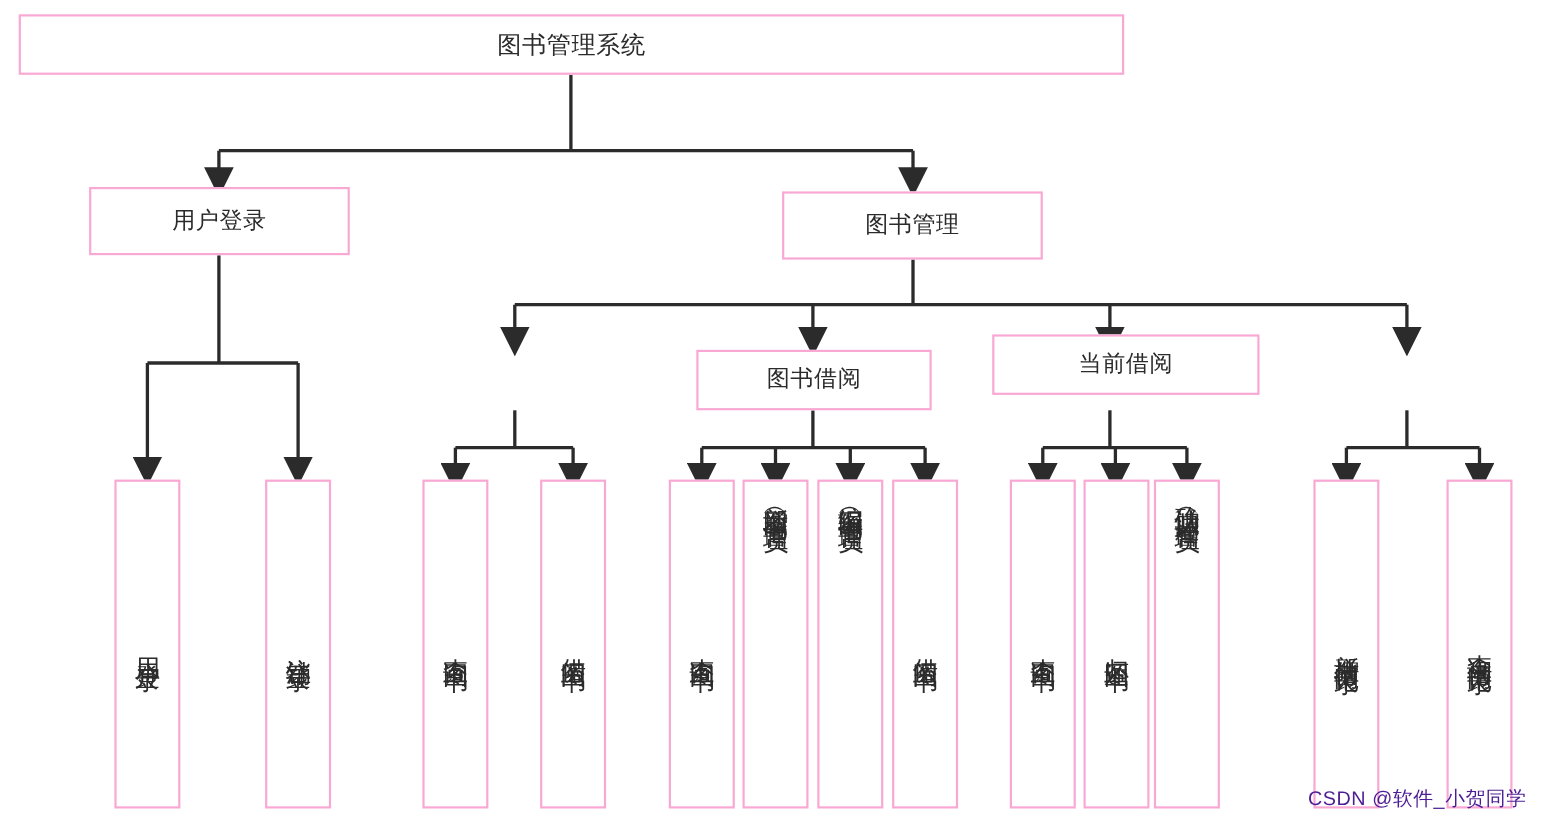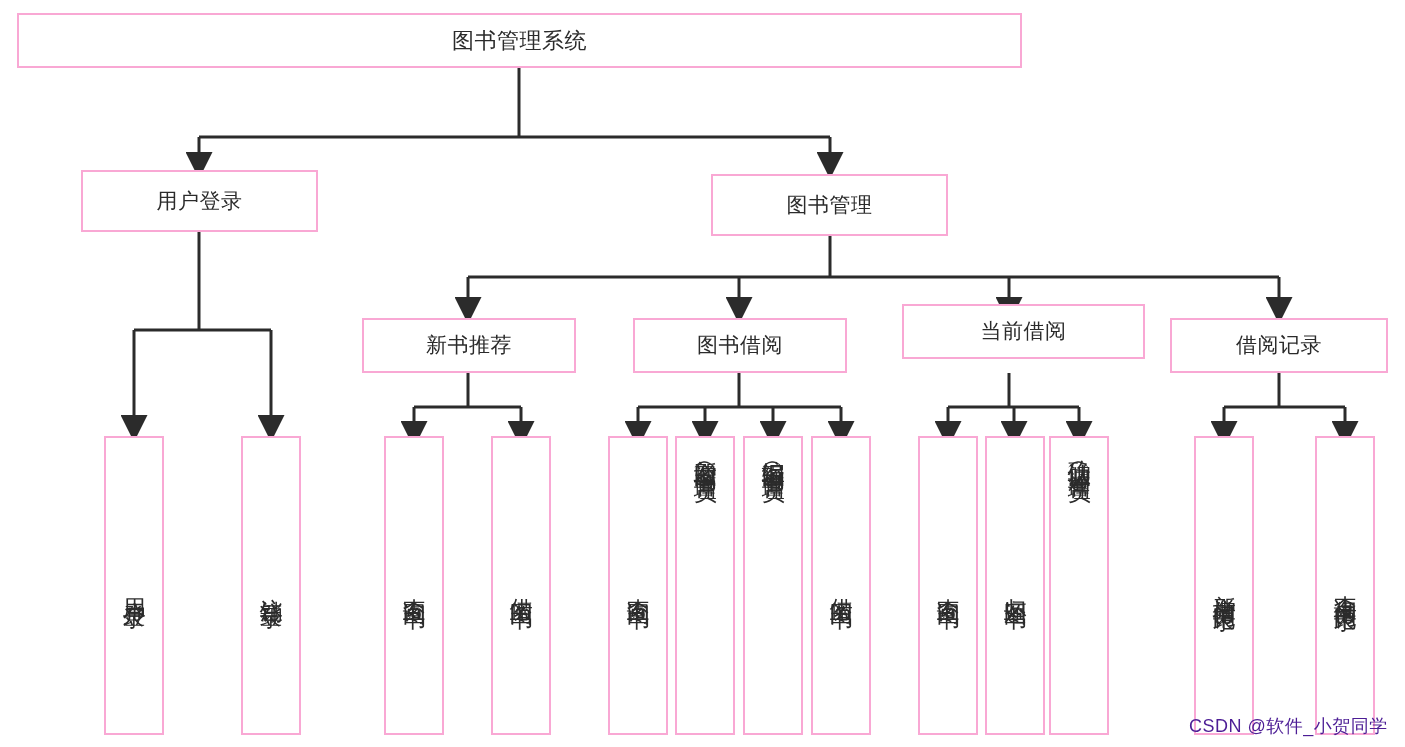--- a/index.html
+++ b/index.html
@@ -136,32 +136,26 @@
     <span class="node-label">图书管理系统</span>
   </div>
 
   <div class="node horizontal" style="left:81px; top:170px; width:237px; height:62px;">
     <span class="node-label">用户登录</span>
   </div>
   <div class="node horizontal" style="left:711px; top:174px; width:237px; height:62px;align-items:center;">
     <span class="node-label">图书管理</span>
   </div>
 
-  <div class="node horizontal" style="left:362px; top:318px; width:214px; height:55px;">
-    <span class="node-label">新书推荐</span>
-  </div>
   <div class="node horizontal" style="left:633px; top:318px; width:214px; height:55px;">
     <span class="node-label">图书借阅</span>
   </div>
   <div class="node horizontal" style="left:902px; top:304px; width:243px; height:55px;align-items:center;">
     <span class="node-label">当前借阅</span>
   </div>
-  <div class="node horizontal" style="left:1170px; top:318px; width:218px; height:55px;">
-    <span class="node-label">借阅记录</span>
-  </div>
 
   <div class="node vertical centered" style="left:104px; top:436px; width:60px; height:299px;">
     <span class="node-label">用户登录</span>
   </div>
   <div class="node vertical centered" style="left:241px; top:436px; width:60px; height:299px;">
     <span class="node-label">注销登录</span>
   </div>
 
   <div class="node vertical centered" style="left:384px; top:436px; width:60px; height:299px;">
     <span class="node-label">查询图书</span>

